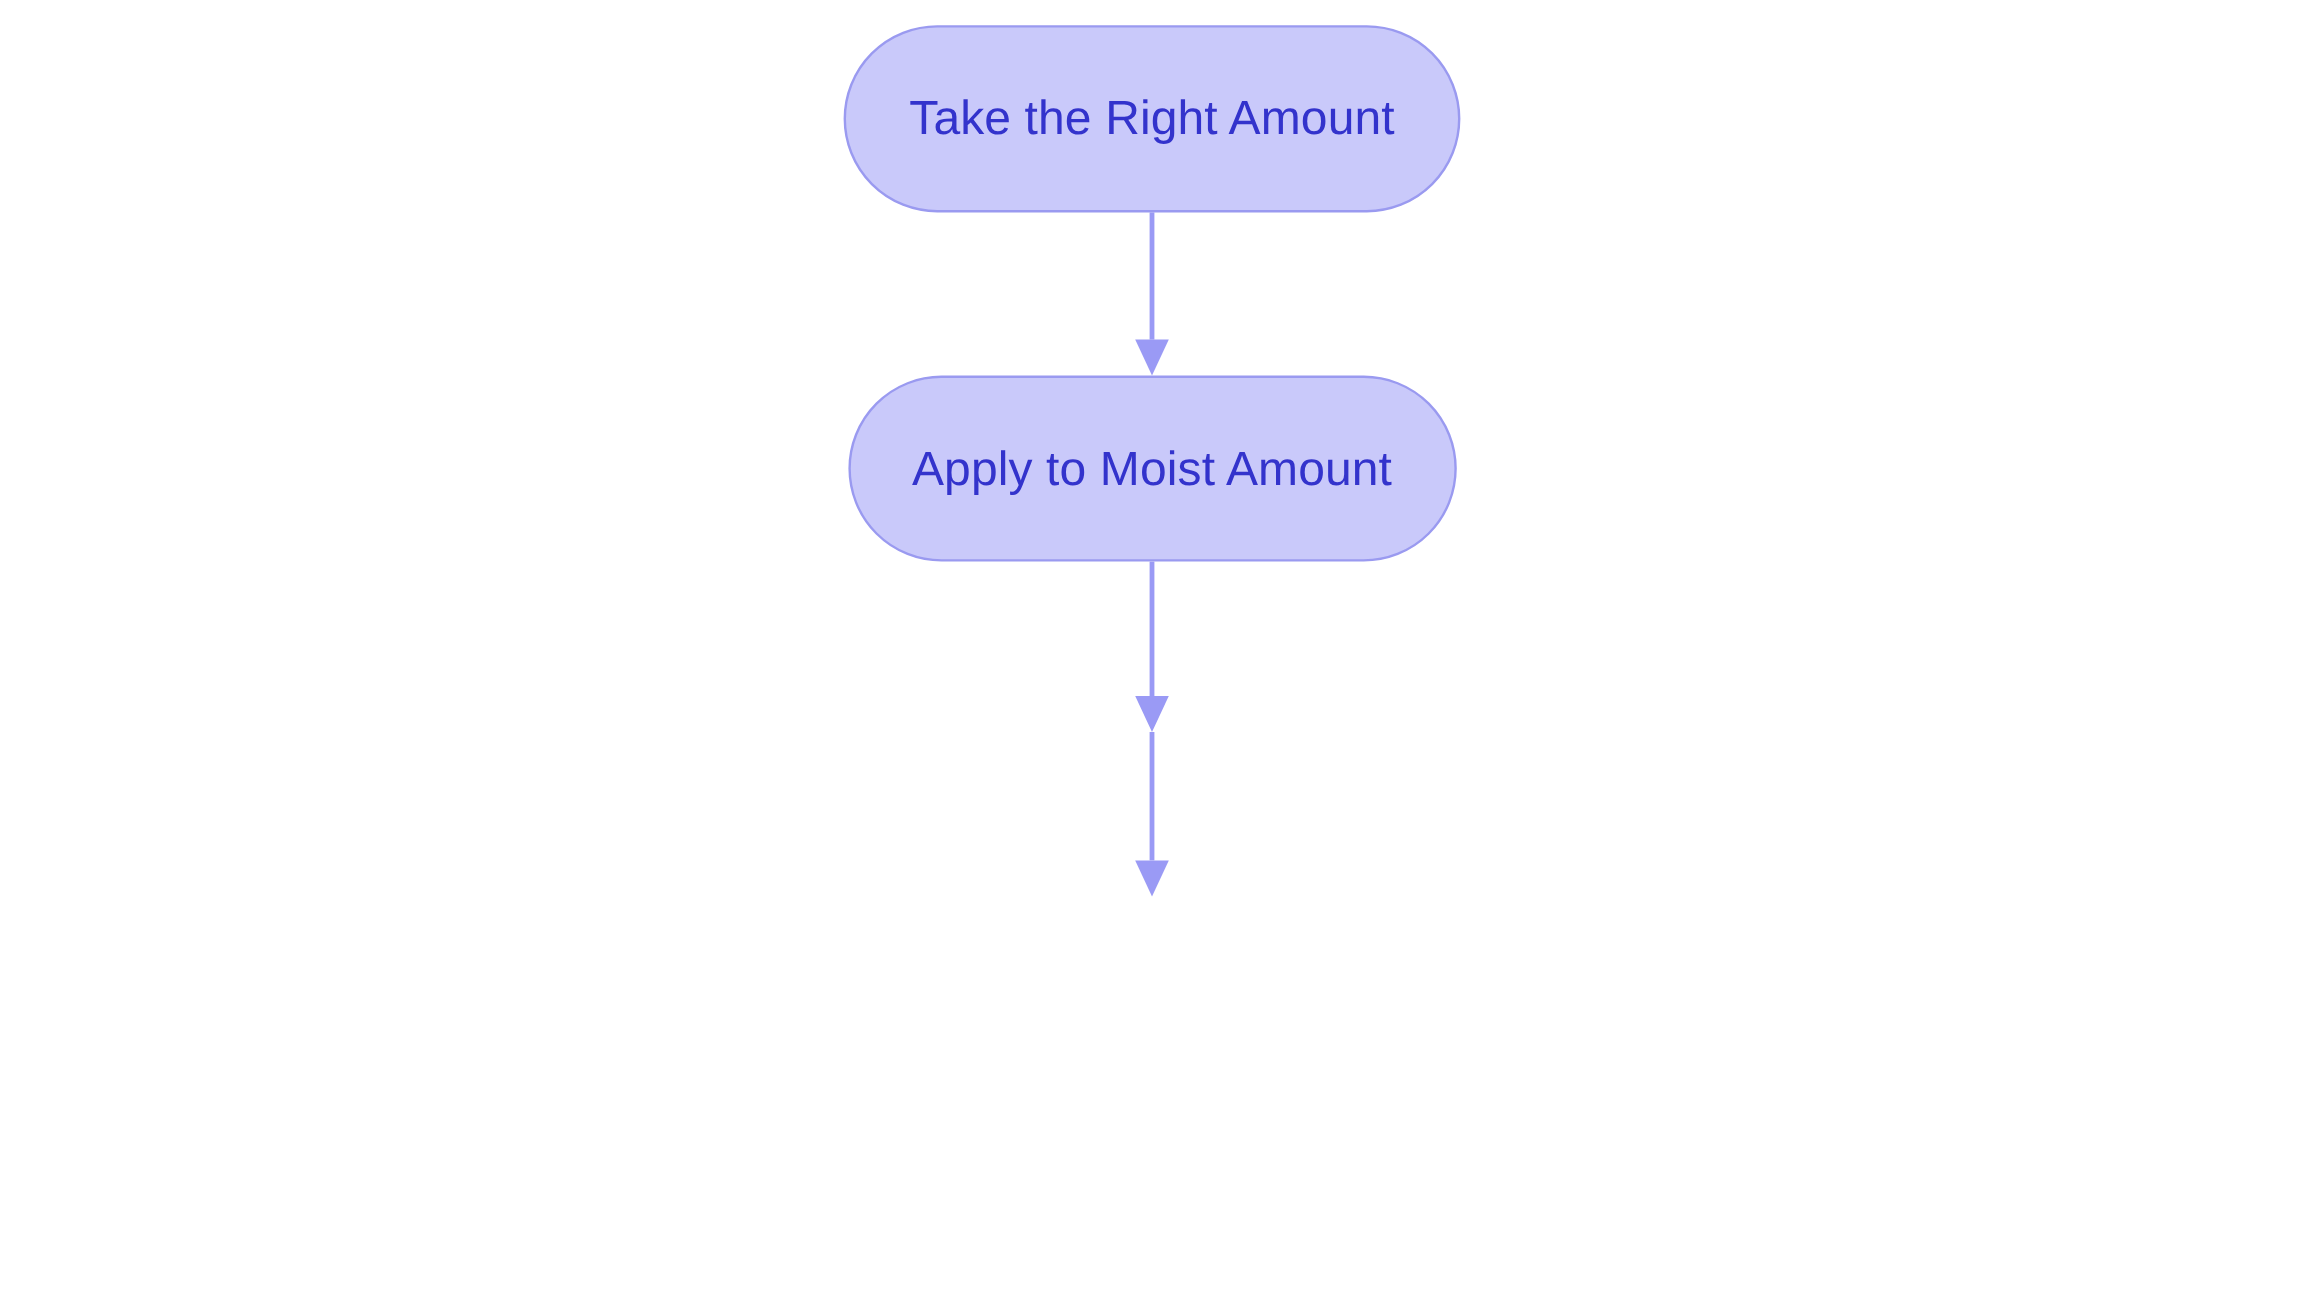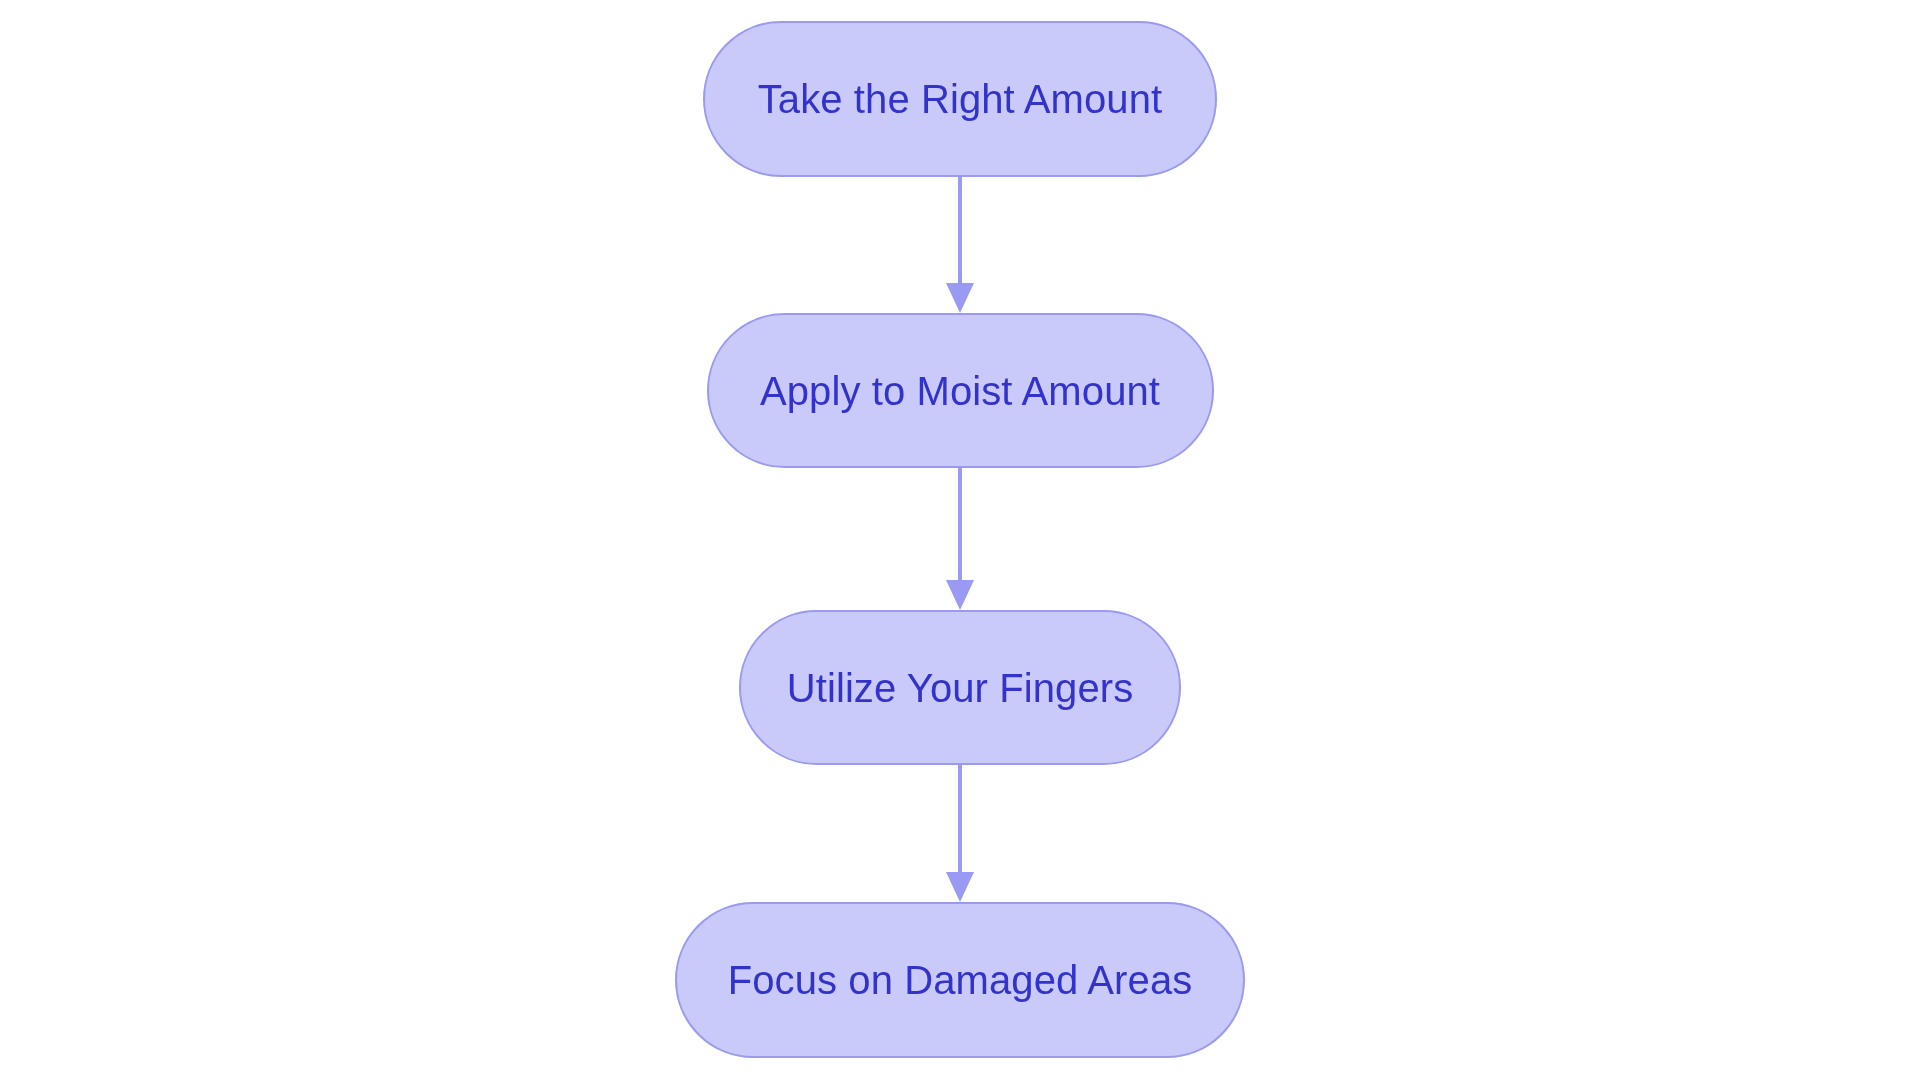--- a/index.html
+++ b/index.html
@@ -106,27 +106,21 @@
 
     <div class="node node-2">
       <span class="node-label">Apply to Moist Amount</span>
     </div>
 
     <div class="connector connector-2">
       <div class="connector-line"></div>
       <div class="connector-head"></div>
     </div>
 
-    <div class="node node-3">
-      <span class="node-label">Utilize Your Fingers</span>
-    </div>
 
     <div class="connector connector-3">
       <div class="connector-line"></div>
       <div class="connector-head"></div>
     </div>
 
-    <div class="node node-4">
-      <span class="node-label">Focus on Damaged Areas</span>
-    </div>
 
   </div>
 </div>
 
 </body></html>

